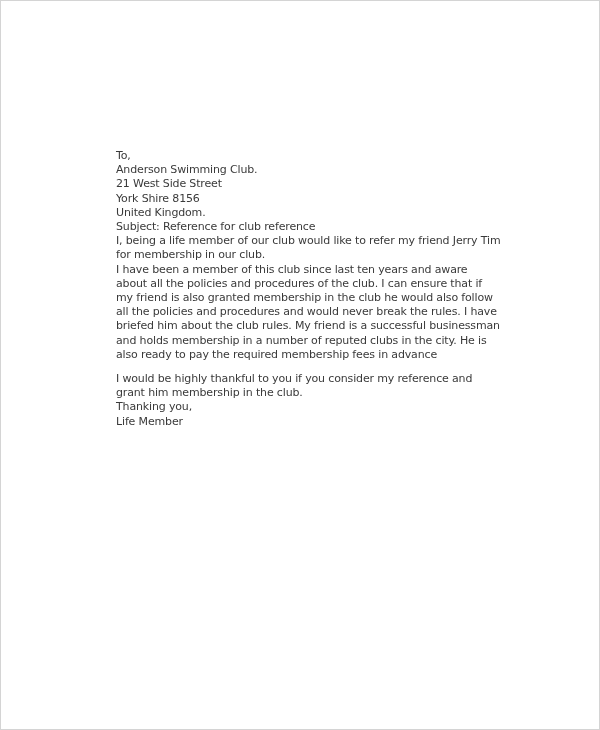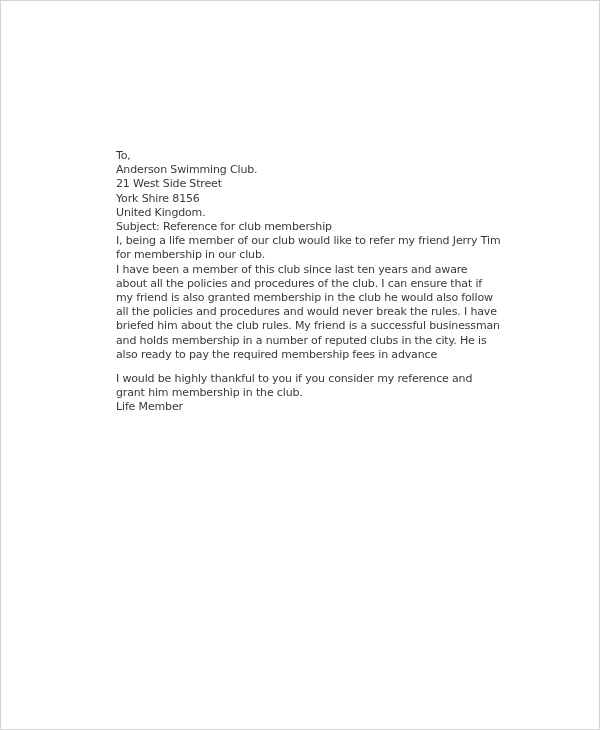--- a/index.html
+++ b/index.html
@@ -49,20 +49,21 @@
 </head>
 <body>
 
 <div class="page">
   <div class="letter">
     <span class="line">To,</span>
     <span class="line">Anderson Swimming Club.</span>
     <span class="line">21 West Side Street</span>
     <span class="line">York Shire 8156</span>
     <span class="line">United Kingdom.</span>
-    <span class="line">Subject: Reference for club membership</span>
+    <span class="line">Subject: Reference for club reference</span>
     <span class="para">I, being a life member of our club would like to refer my friend Jerry Tim for membership in our club.</span>
     <span class="para">I have been a member of this club since last ten years and aware about all the policies and procedures of the club. I can ensure that if my friend is also granted membership in the club he would also follow all the policies and procedures and would never break the rules. I have briefed him about the club rules. My friend is a successful businessman and holds membership in a number of reputed clubs in the city. He is also ready to pay the required membership fees in advance</span>
     <span class="gap"></span>
     <span class="para">I would be highly thankful to you if you consider my reference and grant him membership in the club.</span>
+    <span class="line">Thanking you,</span>
     <span class="line">Life Member</span>
   </div>
 </div>
 
 </body></html>

